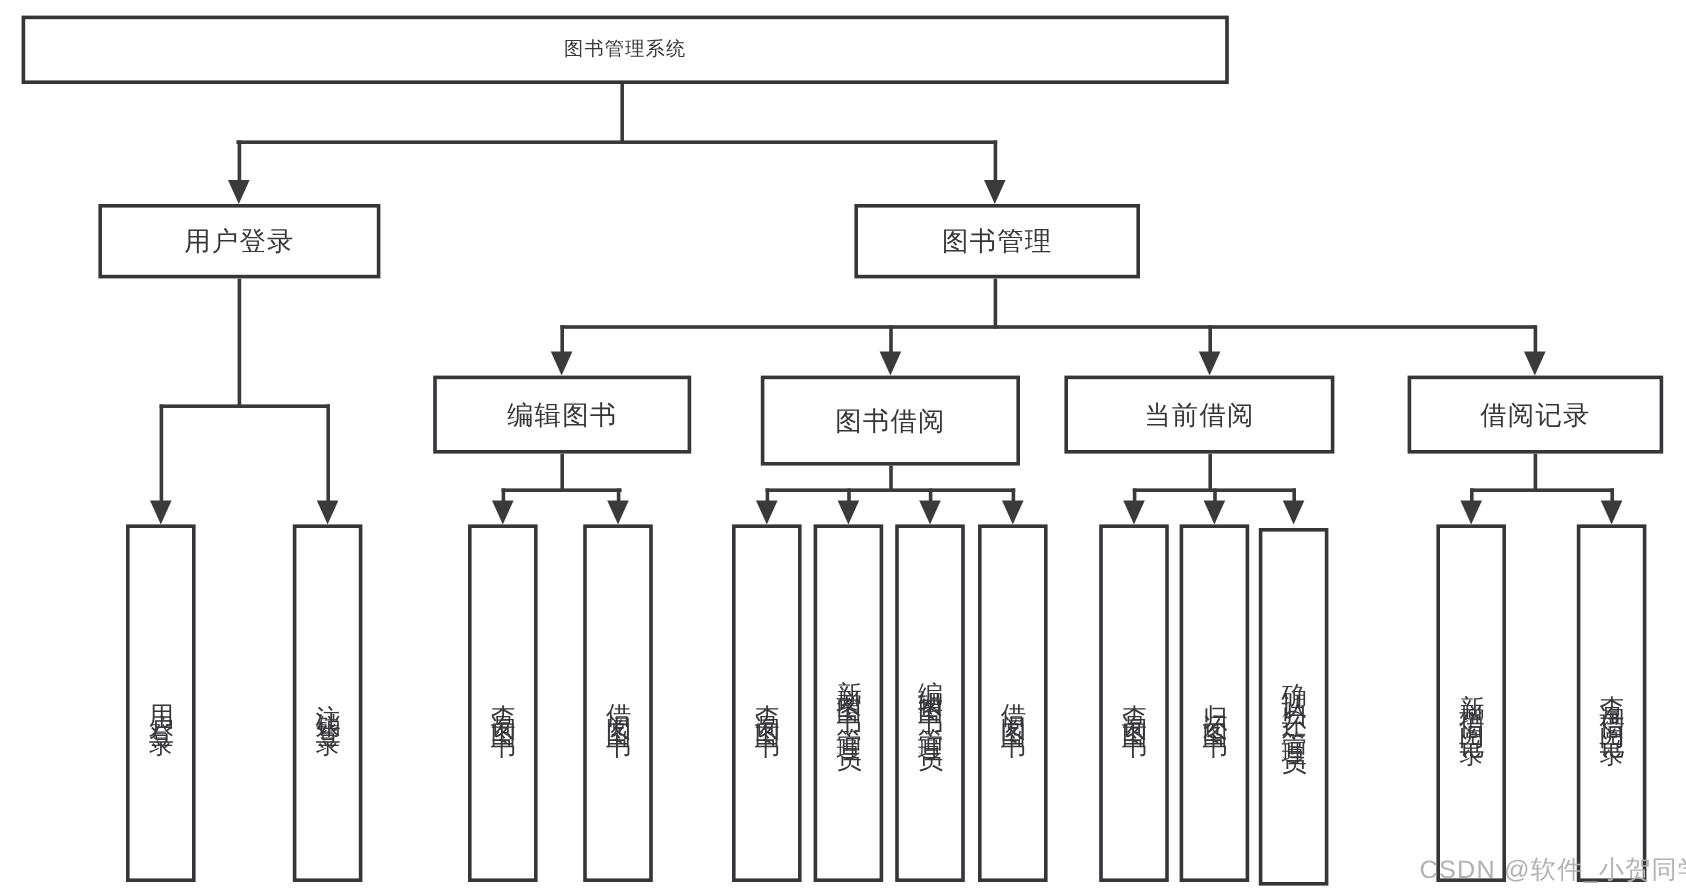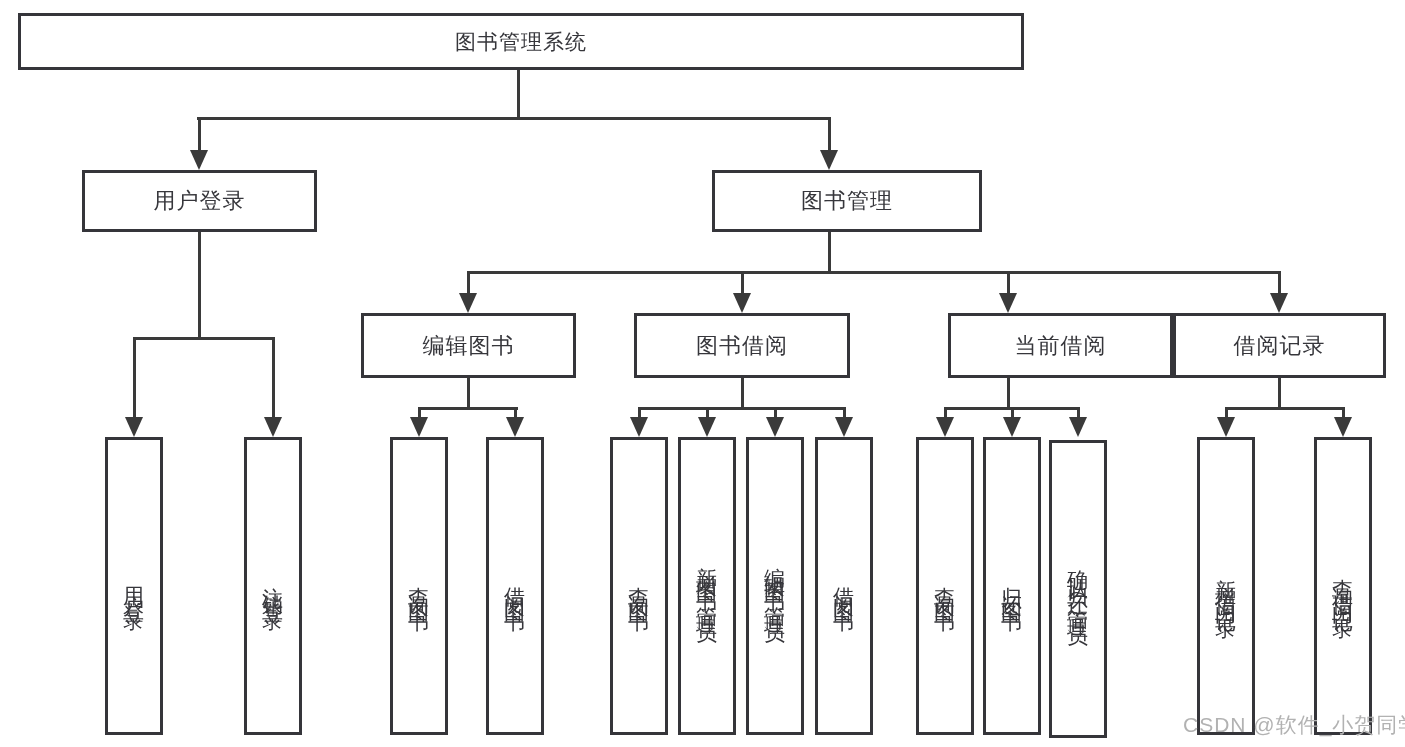--- a/index.html
+++ b/index.html
@@ -29,21 +29,21 @@
     align-items: center;
     justify-content: center;
     color: var(--text);
     z-index: 2;
   }
   .node.h span {
     font-size: 22px;
     letter-spacing: 1px;
     white-space: nowrap;
   }
-  .node.root span { font-size: 21px; }
+  .node.root span { font-size: 16px; }
   .node.v span {
     writing-mode: vertical-rl;
     font-size: 21px;
     letter-spacing: 8px;
     line-height: 1;
   }
   .hline, .vline {
     position: absolute;
     background: var(--line);
     z-index: 1;
@@ -81,21 +81,21 @@
   <div class="vline" style="left:517px;top:69px;height:51px"></div>
   <div class="hline" style="left:197px;top:117px;width:634px"></div>
   <div class="vline" style="left:198px;top:117px;height:36px"></div>
   <div class="vline" style="left:828px;top:117px;height:36px"></div>
   <div class="arrow" style="left:190px;top:150px"></div>
   <div class="arrow" style="left:820px;top:150px"></div>
 
   <div class="node h" style="left:82px;top:170px;width:235px;height:62px">
     <span>用户登录</span>
   </div>
-  <div class="node h" style="left:712px;top:170px;width:270px;height:62px">
+  <div class="node h" style="left:712px;top:170px;width:238px;height:62px">
     <span>图书管理</span>
   </div>
 
   <div class="vline" style="left:198px;top:232px;height:108px"></div>
   <div class="hline" style="left:133px;top:337px;width:142px"></div>
   <div class="vline" style="left:133px;top:337px;height:83px"></div>
   <div class="vline" style="left:272px;top:337px;height:83px"></div>
   <div class="arrow" style="left:125px;top:417px"></div>
   <div class="arrow" style="left:264px;top:417px"></div>
 
@@ -106,24 +106,24 @@
   <div class="vline" style="left:1007px;top:271px;height:26px"></div>
   <div class="vline" style="left:1278px;top:271px;height:26px"></div>
   <div class="arrow" style="left:459px;top:293px"></div>
   <div class="arrow" style="left:733px;top:293px"></div>
   <div class="arrow" style="left:999px;top:293px"></div>
   <div class="arrow" style="left:1270px;top:293px"></div>
 
   <div class="node h" style="left:361px;top:313px;width:215px;height:65px">
     <span>编辑图书</span>
   </div>
-  <div class="node h" style="left:634px;top:313px;width:216px;height:65px">
+  <div class="node h" style="left:634px;top:313px;width:216px;height:75px">
     <span>图书借阅</span>
   </div>
-  <div class="node h" style="left:948px;top:313px;width:225px;height:65px">
+  <div class="node h" style="left:887px;top:313px;width:225px;height:65px">
     <span>当前借阅</span>
   </div>
   <div class="node h" style="left:1173px;top:313px;width:213px;height:65px">
     <span>借阅记录</span>
   </div>
 
   <div class="vline" style="left:467px;top:378px;height:32px"></div>
   <div class="vline" style="left:741px;top:378px;height:32px"></div>
   <div class="vline" style="left:1007px;top:378px;height:32px"></div>
   <div class="vline" style="left:1278px;top:378px;height:32px"></div>

